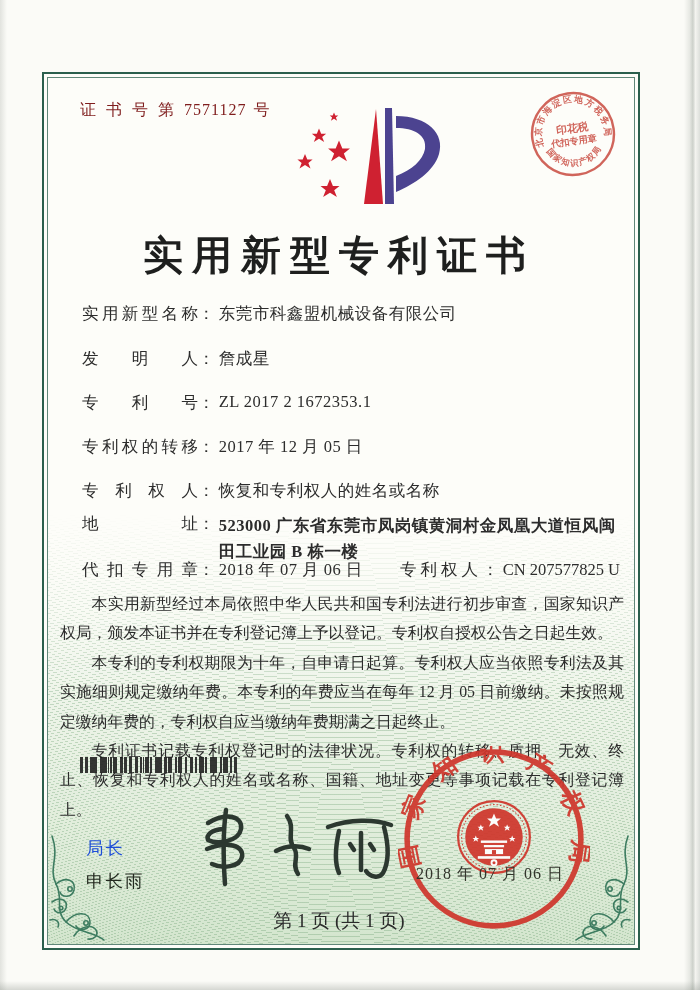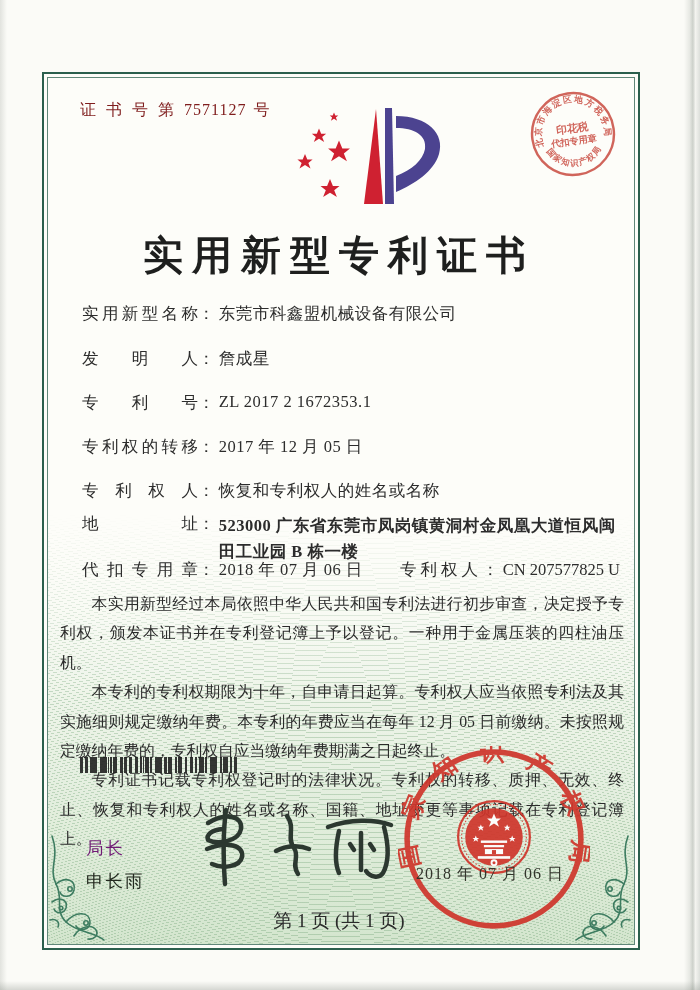--- a/index.html
+++ b/index.html
@@ -50,21 +50,21 @@
   .grant-no .glabel{letter-spacing:4px;}
   
   .body-text{left:60px;top:589px;width:564px;font-size:15.8px;line-height:29.4px;color:#2b2b2b;z-index:2;}
   .body-text p{margin:0;text-indent:2em;text-align:justify;}
   
   .barcode{left:80px;top:757px;width:158px;height:16px;opacity:.88;z-index:2;
     background:
       repeating-linear-gradient(90deg,#1c1c1c 0 2px,transparent 2px 5px),
       repeating-linear-gradient(90deg,#1c1c1c 0 1px,transparent 1px 7px),
       repeating-linear-gradient(90deg,#1c1c1c 0 3px,transparent 3px 11px);}
-  .sig-title{left:86px;top:836px;font-size:17.5px;letter-spacing:2px;z-index:3;color:#701a75;}
+  .sig-title{left:86px;top:836px;font-size:17.5px;letter-spacing:2px;z-index:3;color:#1d4ed8;}
   .sig-name{left:86px;top:869px;font-size:17.5px;letter-spacing:2px;z-index:3;color:#23291f;}
   .signature{left:192px;top:796px;width:210px;height:100px;z-index:3;}
   .seal-main{left:398px;top:746px;width:192px;height:188px;z-index:3;opacity:.92;}
   .seal-date{left:416px;top:864px;font-size:16px;letter-spacing:1px;color:#33352c;z-index:4;}
   .seal-tax{left:529px;top:90px;width:88px;height:88px;z-index:3;opacity:.85;}
   .footer{left:42px;top:908px;width:594px;text-align:center;font-size:19px;z-index:3;color:#2b2b2b;}
 </style>
 </head>
 <body>
 
@@ -157,21 +157,21 @@
 <div class="abs field f7">
   <span class="flabel">代扣专用章</span><span class="colon">：</span>
   <span class="fvalue">2018 年 07 月 06 日</span>
 </div>
 <div class="abs grant-no">
   <span class="glabel">专利权人</span><span>：</span>
   <span>CN 207577825 U</span>
 </div>
 
 <div class="abs body-text">
-  <p>本实用新型经过本局依照中华人民共和国专利法进行初步审查，决定授予专利权，颁发本证书并在专利登记簿上予以登记。一种用于金属压装的四柱油压机。</p>
+  <p>本实用新型经过本局依照中华人民共和国专利法进行初步审查，国家知识产权局，颁发本证书并在专利登记簿上予以登记。专利权自授权公告之日起生效。</p>
   <p>本专利的专利权期限为十年，自申请日起算。专利权人应当依照专利法及其实施细则规定缴纳年费。本专利的年费应当在每年 12 月 05 日前缴纳。未按照规定缴纳年费的，专利权自应当缴纳年费期满之日起终止。</p>
   <p>专利证书记载专利权登记时的法律状况。专利权的转移、质押、无效、终止、恢复和专利权人的姓名或名称、国籍、地址变更等事项记载在专利登记簿上。</p>
 </div>
 
 <div class="abs barcode"></div>
 
 <div class="abs sig-title">局长</div>
 <div class="abs sig-name">申长雨</div>
 <div class="abs signature">
   <svg viewBox="0 0 210 100" fill="none" stroke="#2c3830" stroke-width="4.5" stroke-linecap="round" stroke-linejoin="round">

